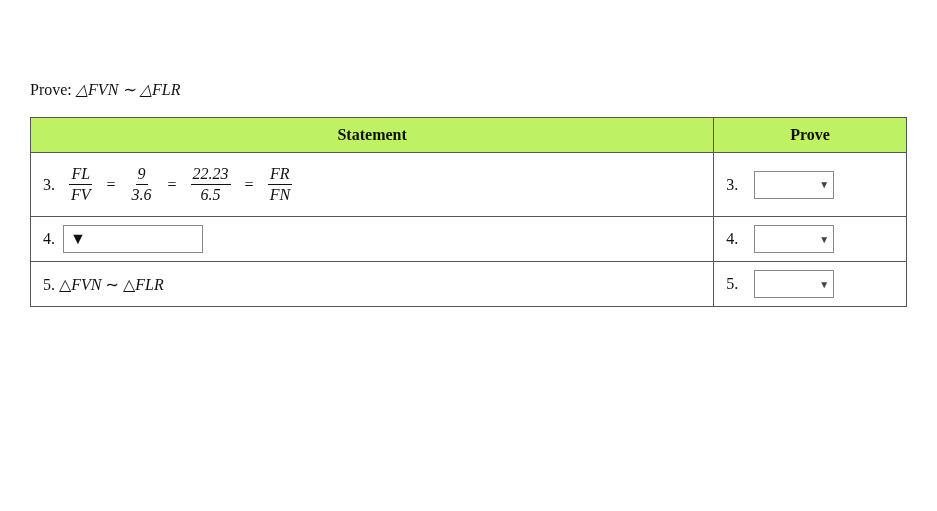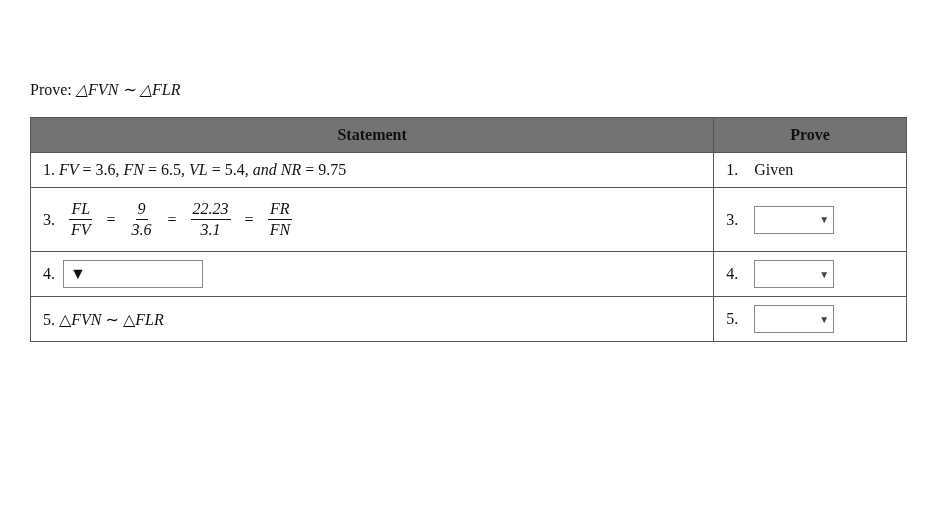--- a/index.html
+++ b/index.html
@@ -33,21 +33,21 @@
     .proof-table th,
     .proof-table td {
       border: 1.5px solid #555;
       padding: 8px 12px;
       vertical-align: middle;
     }
 
     .proof-table thead th {
       font-weight: bold;
       text-align: center;
-      background: #737373;
+      background: #bef264;
       font-style: normal;
     }
 
     .col-statement {
       width: 78%;
     }
 
     .col-reason {
       width: 22%;
     }
@@ -140,50 +140,39 @@
       <th class="col-statement">
         <span>Statement</span>
       </th>
       <th class="col-reason">
         <span>Prove</span>
       </th>
     </tr>
   </thead>
   <tbody>
 
-    <tr>
-      <td class="col-statement">
-        <span>1. <em>FV</em> = 3.6, <em>FN</em> = 6.5, <em>VL</em> = 5.4, <em>and NR</em> = 9.75</span>
-      </td>
-      <td class="col-reason">
-        <div class="reason-cell">
-          <span class="reason-label">1.</span>
-          <span>Given</span>
-        </div>
-      </td>
-    </tr>
 
 
     <tr>
       <td class="col-statement">
         <div style="display:flex; align-items:center; gap:14px; padding: 4px 0;">
           <span>3.</span>
           <div class="fraction">
             <span class="numerator"><em>FL</em></span>
             <span class="denominator"><em>FV</em></span>
           </div>
           <span class="eq-sign">=</span>
           <div class="fraction">
             <span class="numerator">9</span>
             <span class="denominator">3.6</span>
           </div>
           <span class="eq-sign">=</span>
           <div class="fraction">
             <span class="numerator">22.23</span>
-            <span class="denominator">3.1</span>
+            <span class="denominator">6.5</span>
           </div>
           <span class="eq-sign">=</span>
           <div class="fraction">
             <span class="numerator"><em>FR</em></span>
             <span class="denominator"><em>FN</em></span>
           </div>
         </div>
       </td>
       <td class="col-reason">
         <div class="reason-cell">

